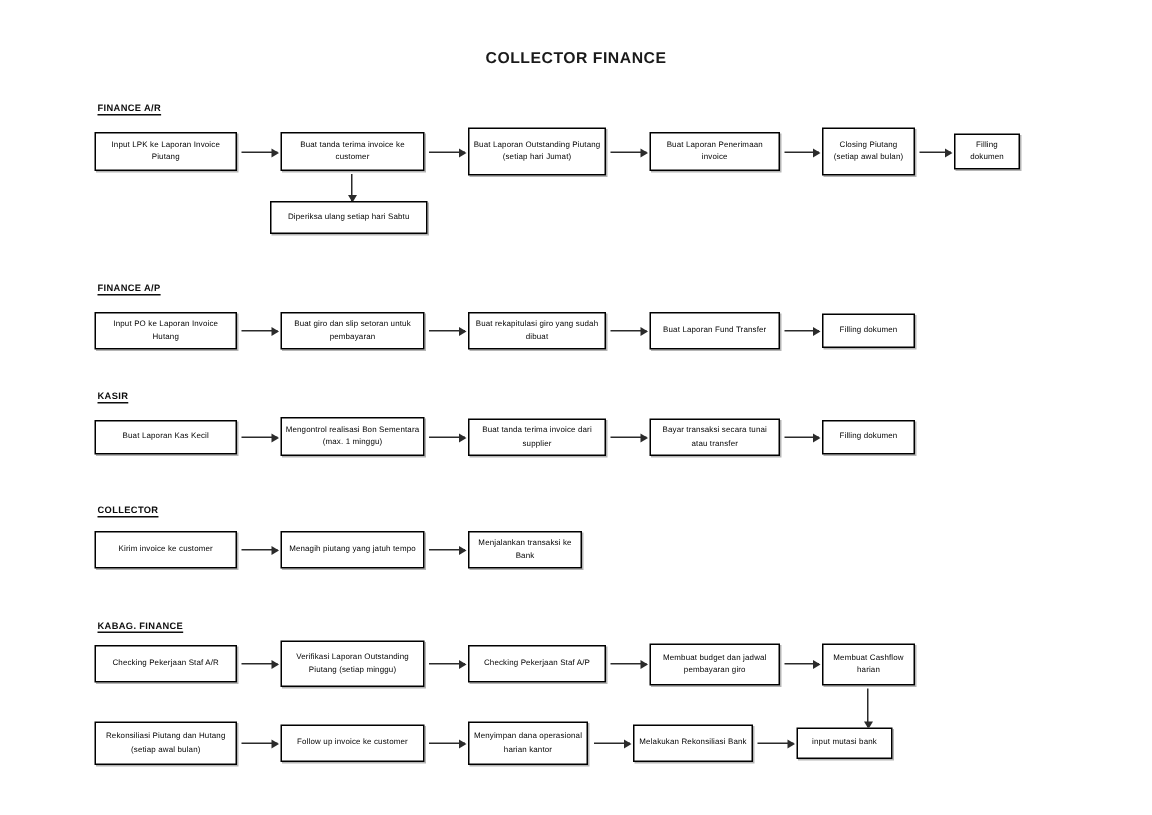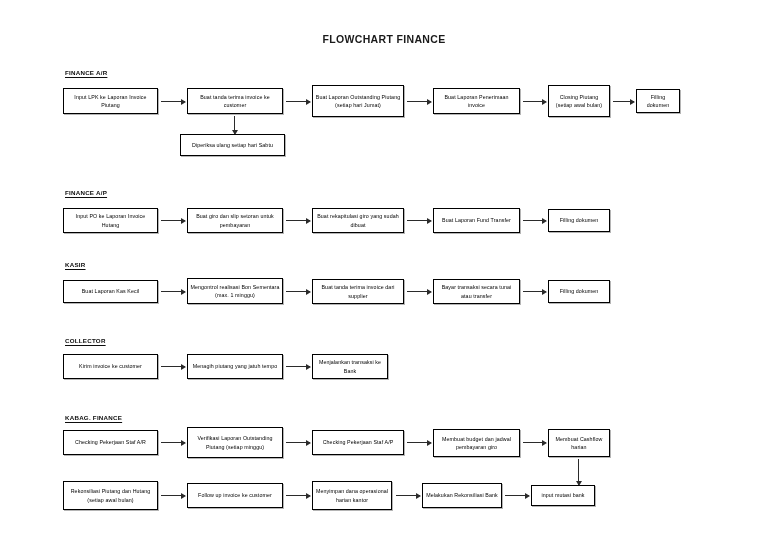--- a/index.html
+++ b/index.html
@@ -98,21 +98,21 @@
     border-top: 5px solid #2b2b2b;
     border-left: 3px solid transparent;
     border-right: 3px solid transparent;
   }
 </style>
 </head>
 <body>
 
 <div id="canvas">
 
-  <div class="chart-title">FLOWCHART FINANCE</div>
+  <div class="chart-title">COLLECTOR FINANCE</div>
 
   <div class="section-label" style="left:65px; top:69px;">FINANCE A/R</div>
 
   <div class="node" style="left:63px; top:88px; width:95px; height:26px;">
     <span>Input LPK ke Laporan Invoice Piutang</span>
   </div>
 
   <div class="arrow-h" style="left:161px; top:101px; width:24px;"></div>
 
   <div class="node" style="left:187px; top:88px; width:96px; height:26px;">

